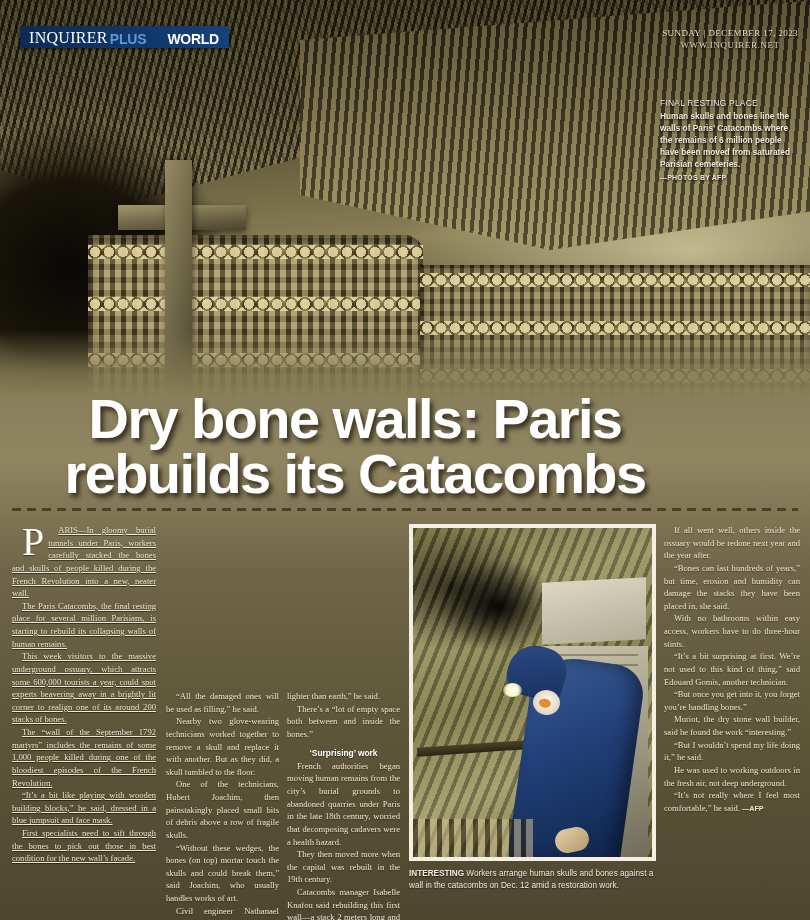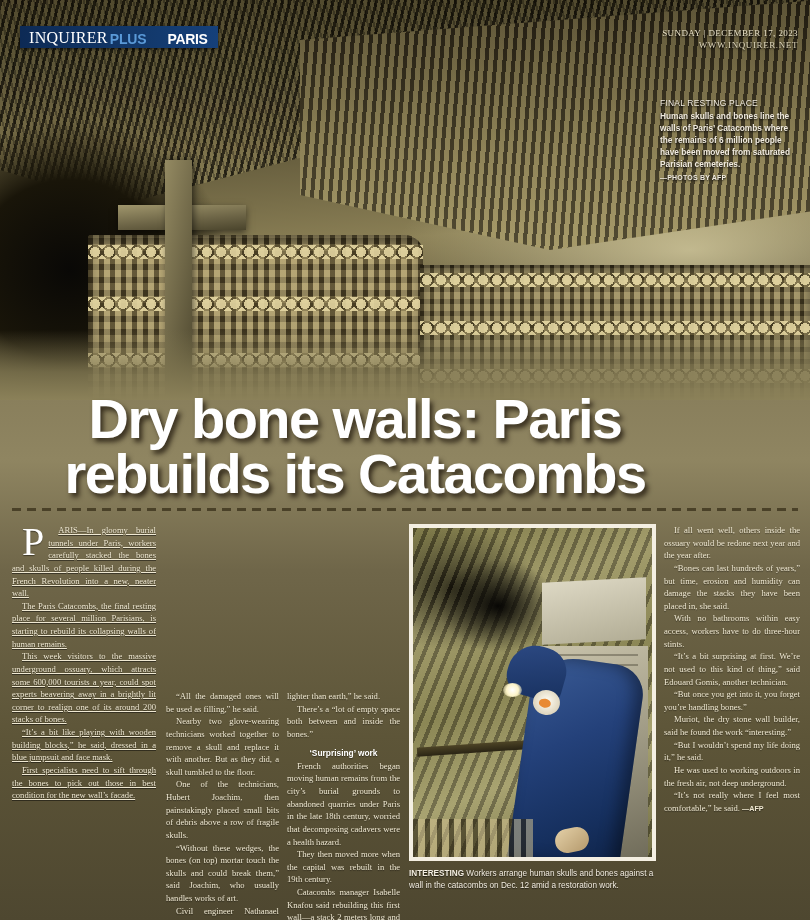--- a/index.html
+++ b/index.html
@@ -116,21 +116,21 @@
   .mh-sec {
     color:#ffffff; font-family:"Liberation Sans", sans-serif; font-size:14px;
     font-weight:700; padding:4px 10px 0 0; letter-spacing:-.3px;
   }
 
   .dateline {
     position:absolute; right:12px; top:28px; text-align:right;
     font-family:"Liberation Serif", serif;
   }
   .dateline .d1 { font-size:9px; color:#e8e0c6; letter-spacing:.4px; text-shadow:0 1px 2px #000; }
-  .dateline .d2 { font-size:9px; color:#ded5ba; letter-spacing:.6px; margin-top:2px; text-shadow:0 1px 2px #000; }
+  .dateline .d2 { font-size:9px; color:#ded5ba; letter-spacing:.6px; margin-top:2px; text-shadow:0 1px 2px #000;text-align:center; }
 
   
   .hero-cap {
     position:absolute; right:10px; top:98px; width:140px;
     font-family:"Liberation Sans", sans-serif;
     color:#f2ece0; text-shadow: 0 1px 2px rgba(0,0,0,.95);
   }
   .hero-cap .t { font-size:8.5px; font-weight:400; letter-spacing:.2px; margin-bottom:2px; }
   .hero-cap .b { font-size:8.3px; font-weight:700; line-height:1.45; }
   .hero-cap .c { font-size:7px; font-weight:700; letter-spacing:.2px; margin-top:4px; }
@@ -330,21 +330,21 @@
     </div>
     <div class="cross-h"></div>
     <div class="cross-v"></div>
     <div class="hero-fade"></div>
   </div>
 
   <div class="masthead">
     <span class="mh-inq">INQUIRER</span>
     <span class="mh-plus">PLUS</span>
     <span class="mh-bar"></span>
-    <span class="mh-sec">PARIS</span>
+    <span class="mh-sec">WORLD</span>
   </div>
 
   <div class="dateline">
     <div class="d1">SUNDAY | DECEMBER 17, 2023</div>
     <div class="d2">WWW.INQUIRER.NET</div>
   </div>
 
   <div class="hero-cap">
     <div class="t">FINAL RESTING PLACE</div>
     <div class="b">Human skulls and bones line the walls of Paris’ Catacombs where the remains of 6 million people have been moved from saturated Parisian cemeteries.</div>
@@ -355,20 +355,21 @@
     <span>Dry bone walls: Paris</span>
     <span class="l2">rebuilds its Catacombs</span>
   </div>
 
   <div class="rule"></div>
 
   <div class="col" id="col1">
     <p class="dropcap">PARIS—In gloomy burial tunnels under Paris, workers carefully stacked the bones and skulls of people killed during the French Revolution into a new, neater wall.</p>
     <p>The Paris Catacombs, the final resting place for several million Parisians, is starting to rebuild its collapsing walls of human remains.</p>
     <p>This week visitors to the massive underground ossuary, which attracts some 600,000 tourists a year, could spot experts beavering away in a brightly lit corner to realign one of its around 200 stacks of bones.</p>
+    <p>The “wall of the September 1792 martyrs” includes the remains of some 1,000 people killed during one of the bloodiest episodes of the French Revolution.</p>
     <p>“It’s a bit like playing with wooden building blocks,” he said, dressed in a blue jumpsuit and face mask.</p>
     <p>First specialists need to sift through the bones to pick out those in best condition for the new wall’s facade.</p>
   </div>
 
 
   <div class="col" id="col2">
     <p>“All the damaged ones will be used as filling,” he said.</p>
     <p>Nearby two glove-wearing technicians worked together to remove a skull and replace it with another. But as they did, a skull tumbled to the floor.</p>
     <p>One of the technicians, Hubert Joachim, then painstakingly placed small bits of debris above a row of fragile skulls.</p>
     <p>“Without these wedges, the bones (on top) mortar touch the skulls and could break them,” said Joachim, who usually handles works of art.</p>

